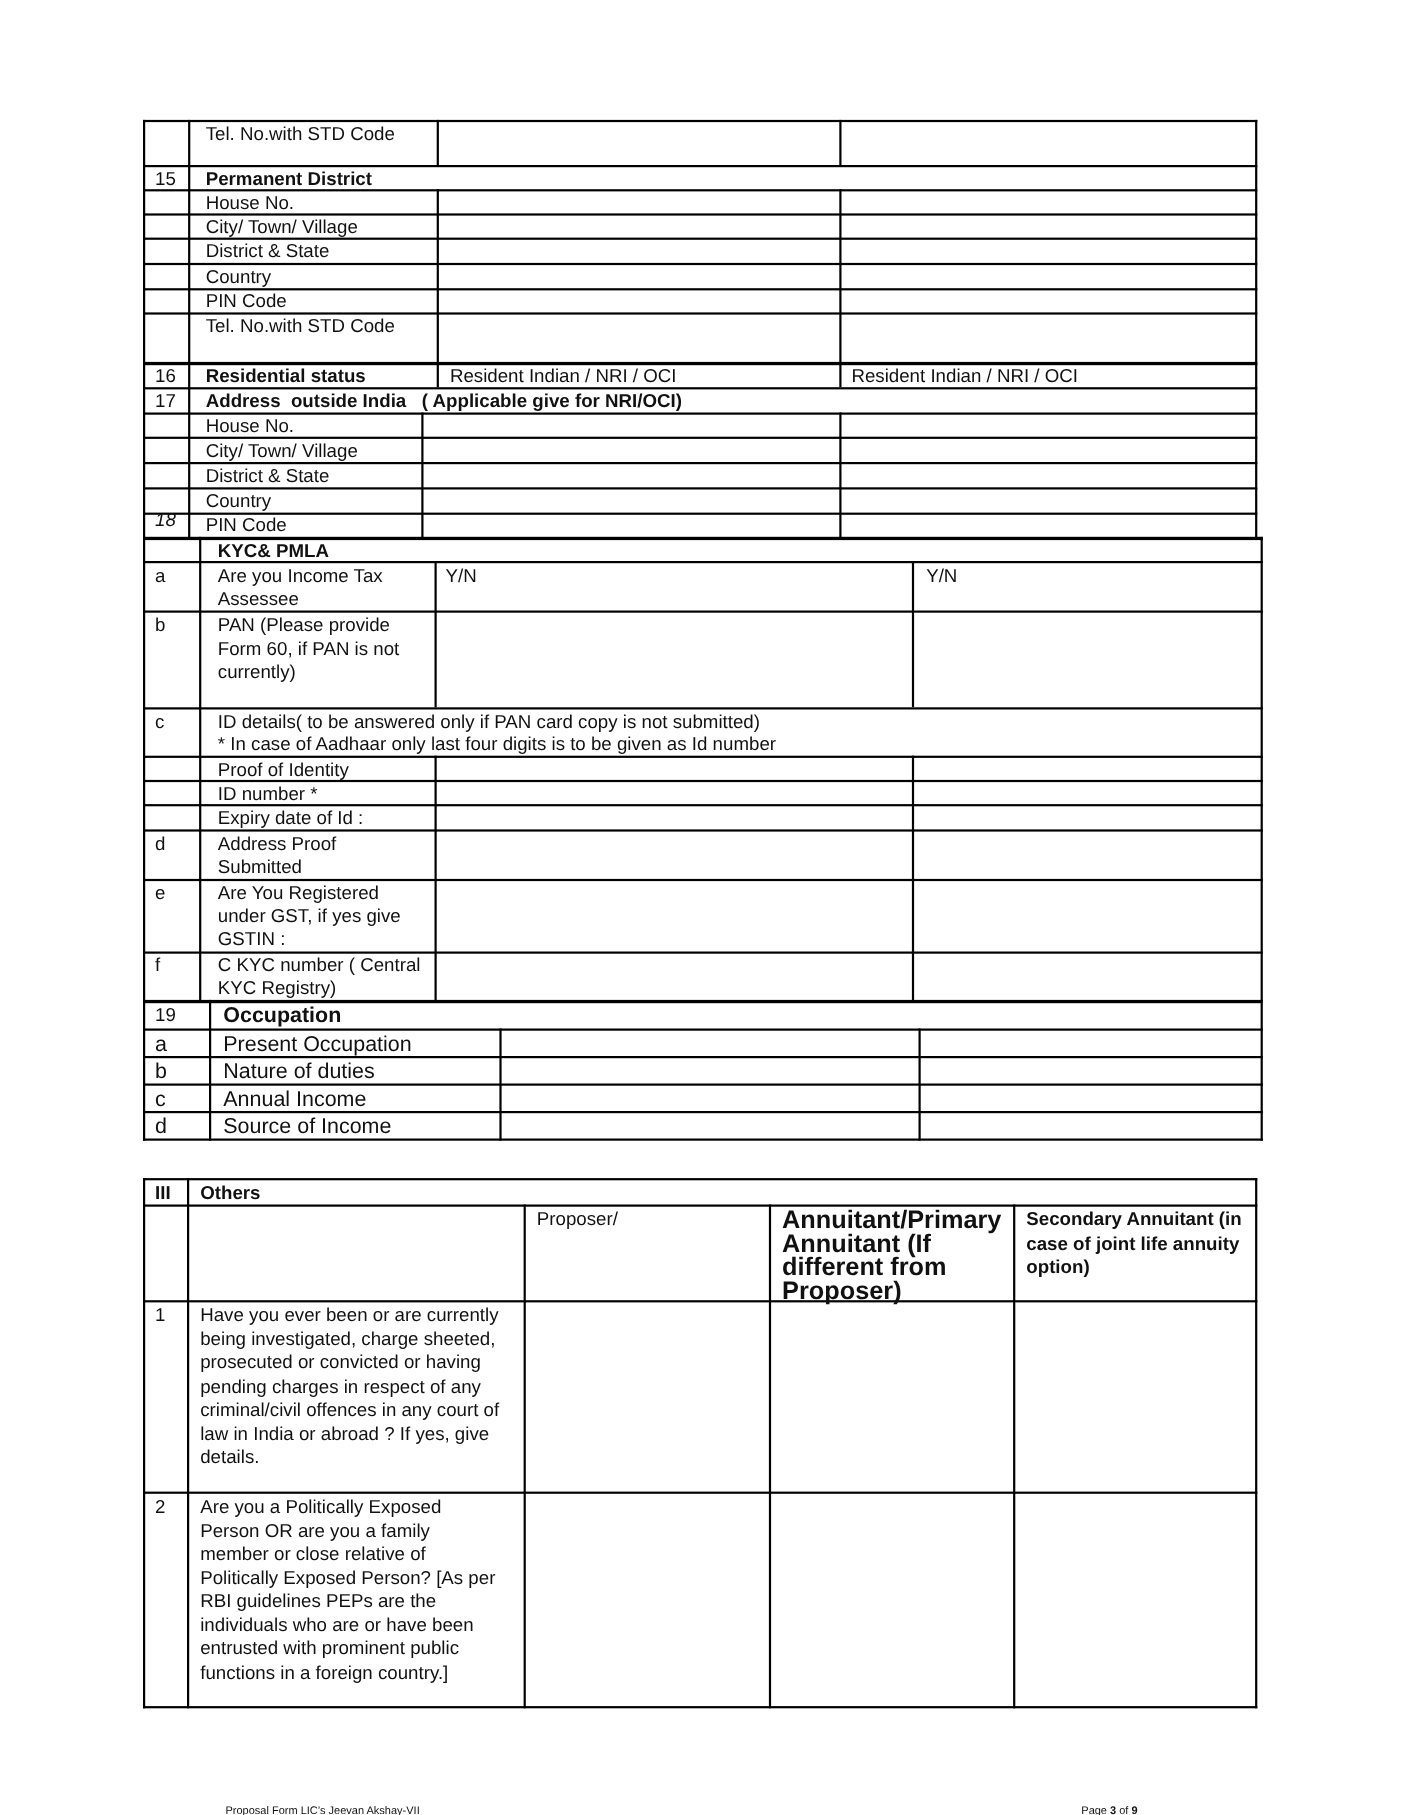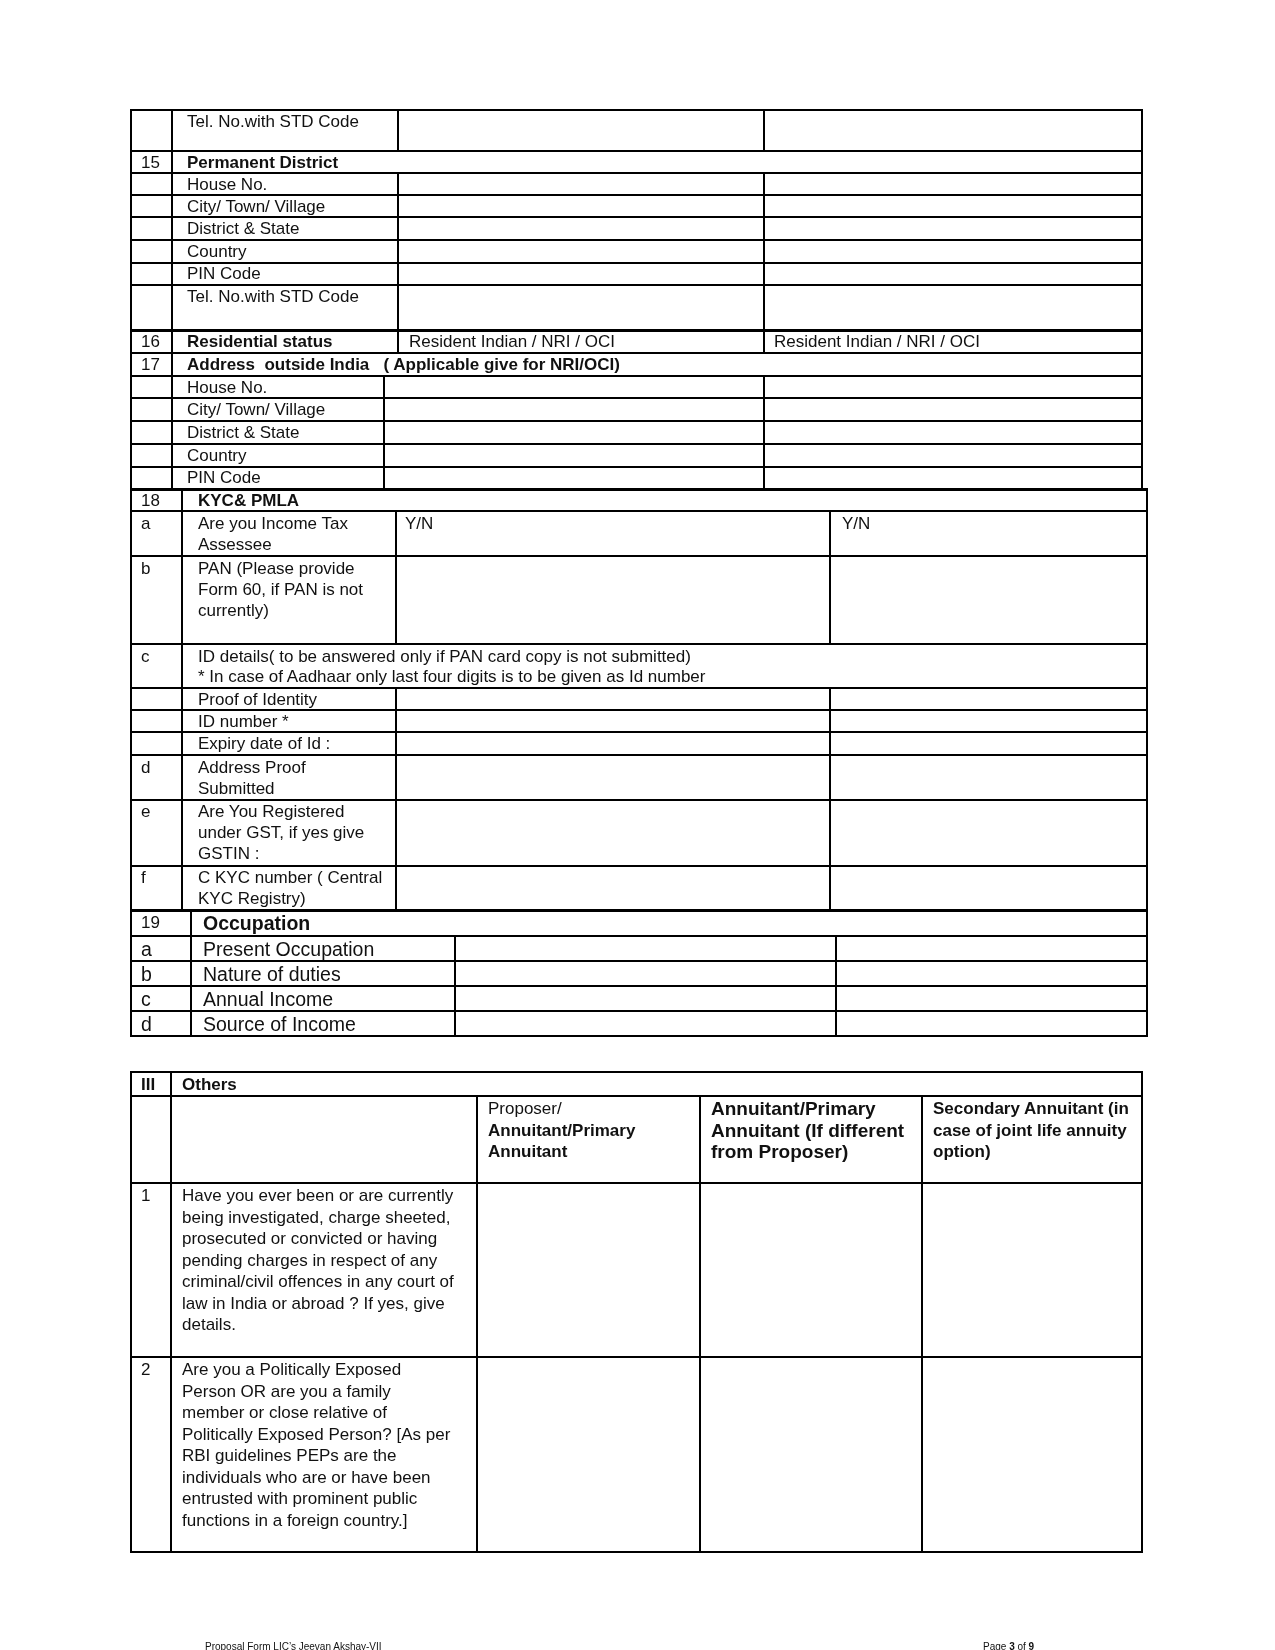--- a/index.html
+++ b/index.html
@@ -100,21 +100,21 @@
   <div class="hl" style="left:130px; top:865px; width:1018px;"></div>
 
   <div class="vl" style="left:130px; top:488px; height:422px;"></div>
   <div class="vl" style="left:181px; top:488px; height:422px;"></div>
   <div class="vl" style="left:395px; top:510px; height:133px;"></div>
   <div class="vl" style="left:395px; top:687px; height:223px;"></div>
   <div class="vl" style="left:829px; top:510px; height:133px;"></div>
   <div class="vl" style="left:829px; top:687px; height:223px;"></div>
   <div class="vl" style="left:1146px; top:488px; height:422px;"></div>
 
-  <span class="t" style="left:141px; top:490px;">18</span>
+  <span class="t" style="left:141px; top:462px;font-style:italic;">18</span>
   <span class="t b" style="left:198px; top:490px;">KYC&amp; PMLA</span>
 
   <span class="t" style="left:141px; top:513px;">a</span>
   <span class="t wrap" style="left:198px; top:513px; width:185px;">Are you Income Tax Assessee</span>
   <span class="t" style="left:405px; top:513px;">Y/N</span>
   <span class="t" style="left:842px; top:513px;">Y/N</span>
 
   <span class="t" style="left:141px; top:558px;">b</span>
   <span class="t wrap" style="left:198px; top:558px; width:185px;">PAN (Please provide Form 60, if PAN is not currently)</span>
   <div class="abs" style="left:397px; top:557px; width:432px; height:86px;"></div>
@@ -190,23 +190,22 @@
   <div class="vl" style="left:476px; top:1095px; height:458px;"></div>
   <div class="vl" style="left:699px; top:1095px; height:458px;"></div>
   <div class="vl" style="left:921px; top:1095px; height:458px;"></div>
   <div class="vl" style="left:1141px; top:1071px; height:482px;"></div>
 
   <span class="t b" style="left:141px; top:1074px;">III</span>
   <span class="t b" style="left:182px; top:1074px;">Others</span>
 
   <div class="cell" style="left:488px; top:1098px; width:205px; font-size:17px; line-height:21.5px;">
     <div>Proposer/</div>
-    <div class="b">Annuitant/Primary Annuitant</div>
   </div>
-  <div class="cell b" style="left:711px; top:1098px; width:205px; font-size:19px; line-height:21.5px;">Annuitant/Primary Annuitant (If different from Proposer)</div>
+  <div class="cell b" style="left:711px; top:1098px; width:205px; font-size:23px; line-height:21.5px;">Annuitant/Primary Annuitant (If different from Proposer)</div>
   <div class="cell b" style="left:933px; top:1098px; width:205px; font-size:17px; line-height:21.5px;">Secondary Annuitant (in case of joint life annuity option)</div>
 
   <span class="t" style="left:141px; top:1185px;">1</span>
   <div class="cell" style="left:182px; top:1185px; width:290px; font-size:17px; line-height:21.5px;">Have you ever been or are currently being investigated, charge  sheeted, prosecuted or convicted or having pending charges in respect of any criminal/civil offences in any court of law in India or abroad ? If yes, give details.</div>
   <div class="abs" style="left:478px; top:1184px; width:221px; height:172px;"></div>
   <div class="abs" style="left:701px; top:1184px; width:220px; height:172px;"></div>
   <div class="abs" style="left:923px; top:1184px; width:218px; height:172px;"></div>
 
   <span class="t" style="left:141px; top:1359px;">2</span>
   <div class="cell" style="left:182px; top:1359px; width:270px; font-size:17px; line-height:21.5px;">Are you a Politically Exposed Person OR are you a family member or close relative of Politically Exposed Person? [As per RBI guidelines PEPs are the individuals who are or have been entrusted with prominent public functions in a foreign country.]</div>

